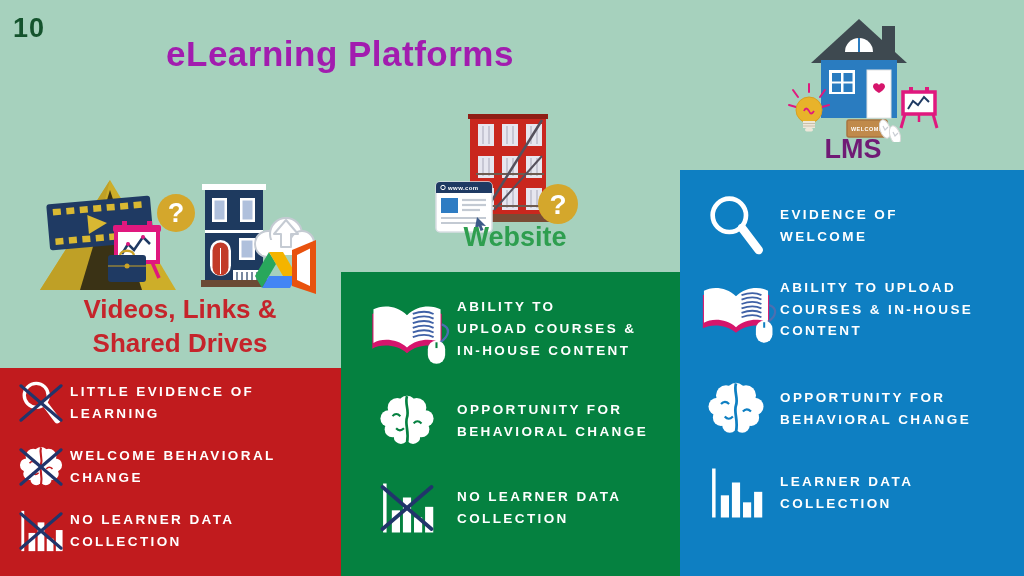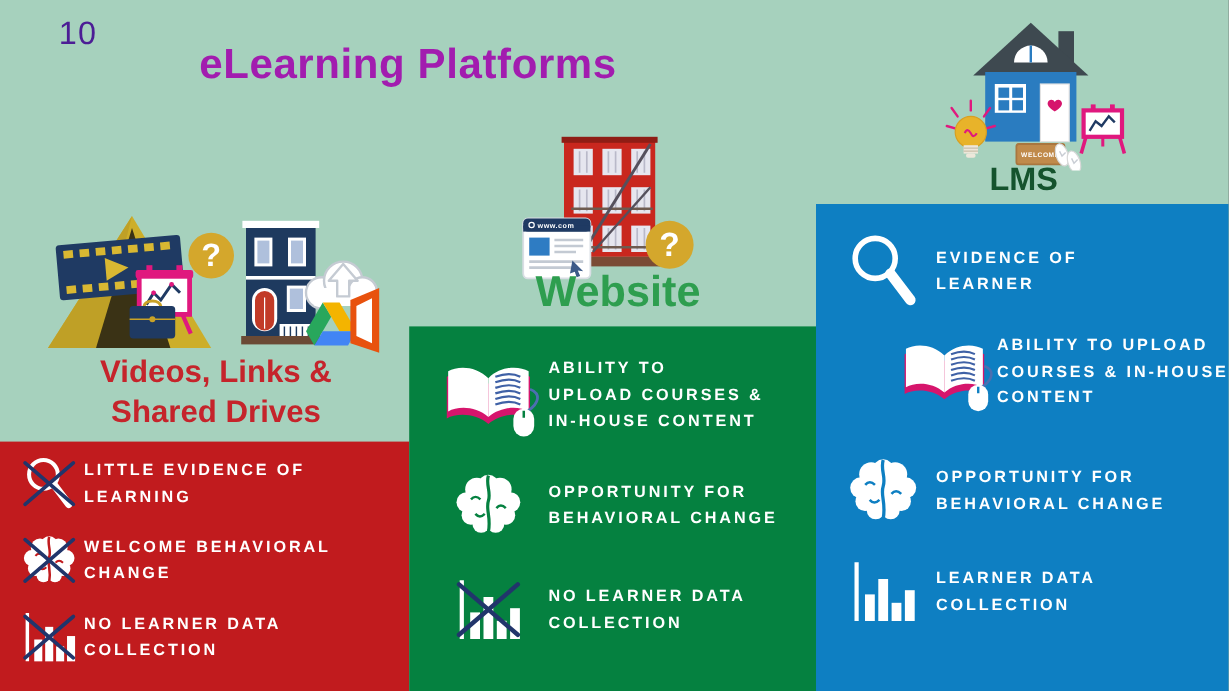--- a/index.html
+++ b/index.html
@@ -4,33 +4,33 @@
 <style>
   html,body{margin:0;padding:0;background:#6b6b6b;}
   *{box-sizing:border-box;}
   .stage{
     position:relative;width:1024px;height:576px;overflow:hidden;
     background:#A6D1BD;
     font-family:"Liberation Sans",sans-serif;
   }
   .slide-number{
     position:absolute;left:13px;top:13px;
-    font-size:27px;font-weight:400;color:#4c1d95;letter-spacing:1px;margin-left:36px;
+    font-size:27px;font-weight:700;color:#14532d;letter-spacing:1px;
   }
   .title{
     position:absolute;left:140px;top:34px;width:400px;margin:0;
     font-size:35px;font-weight:bold;color:#a21caf;text-align:center;
     letter-spacing:0.5px;
   }
   .col-label{
     position:absolute;text-align:center;font-weight:bold;white-space:pre-line;
   }
   .videos-label{left:20px;top:292px;width:320px;font-size:26px;line-height:1.32;color:#C5242B;}
-  .website-label{left:430px;top:222px;width:170px;font-size:36px;color:#2E9E4F;}
-  .lms-label{left:783px;top:134px;width:140px;font-size:27px;color:#14532d;}
+  .website-label{left:430px;top:222px;width:170px;font-size:27px;color:#2E9E4F;}
+  .lms-label{left:783px;top:134px;width:140px;font-size:27px;color:#701a75;}
   .illus{position:absolute;}
   .illus-videos{left:24px;top:174px;width:300px;height:132px;}
   .illus-website{left:428px;top:110px;width:180px;height:128px;}
   .illus-lms{left:783px;top:10px;width:160px;height:132px;}
 
   .panel{position:absolute;}
   .p-red{left:0;top:368px;width:341px;height:215px;--panel:#C11B1E;background:var(--panel);padding-top:12px;}
   .p-green{left:341px;top:272px;width:403px;height:304px;--panel:#058140;background:var(--panel);padding-top:20px;}
   .p-blue{left:680px;top:170px;width:344px;height:406px;--panel:#0E7FC2;background:var(--panel);padding-top:24px;}
 
@@ -43,21 +43,21 @@
   }
   .p-red .item{padding-left:12px;margin-bottom:18px;}
   .p-red .ic{width:58px;}
   .p-green .item{padding-left:16px;}
   .p-green .ic{width:100px;}
   .p-green .i1{margin-bottom:26px;}
   .p-green .i2{margin-bottom:30px;}
   .p-blue .item{padding-left:12px;}
   .p-blue .ic{width:88px;}
   .p-blue .i1{margin-bottom:16px;}
-  .p-blue .i2{margin-bottom:34px;justify-content:flex-end;}
+  .p-blue .i2{margin-bottom:34px;}
   .p-blue .i3{margin-bottom:26px;}
 </style>
 </head>
 <body>
 
 <div class="stage">
 
   <svg width="0" height="0" style="position:absolute" aria-hidden="true">
     <defs>
       <g id="ic-magnifier">
@@ -384,21 +384,21 @@
   </div>
 
   <div class="panel p-blue">
     <div class="item i1">
       <span class="ic">
           <svg viewBox="0 0 48 48" width="64" height="64">
             <use href="#ic-magnifier"></use>
           </svg>
         </span>
       <div class="tx">EVIDENCE OF
-LEARNER</div>
+WELCOME</div>
     </div>
     <div class="item i2">
       <span class="ic">
           <svg viewBox="0 0 76 64" width="84" height="71">
             <use href="#ic-book"></use>
           </svg>
         </span>
       <div class="tx">ABILITY TO UPLOAD
 COURSES &amp; IN-HOUSE
 CONTENT</div>

